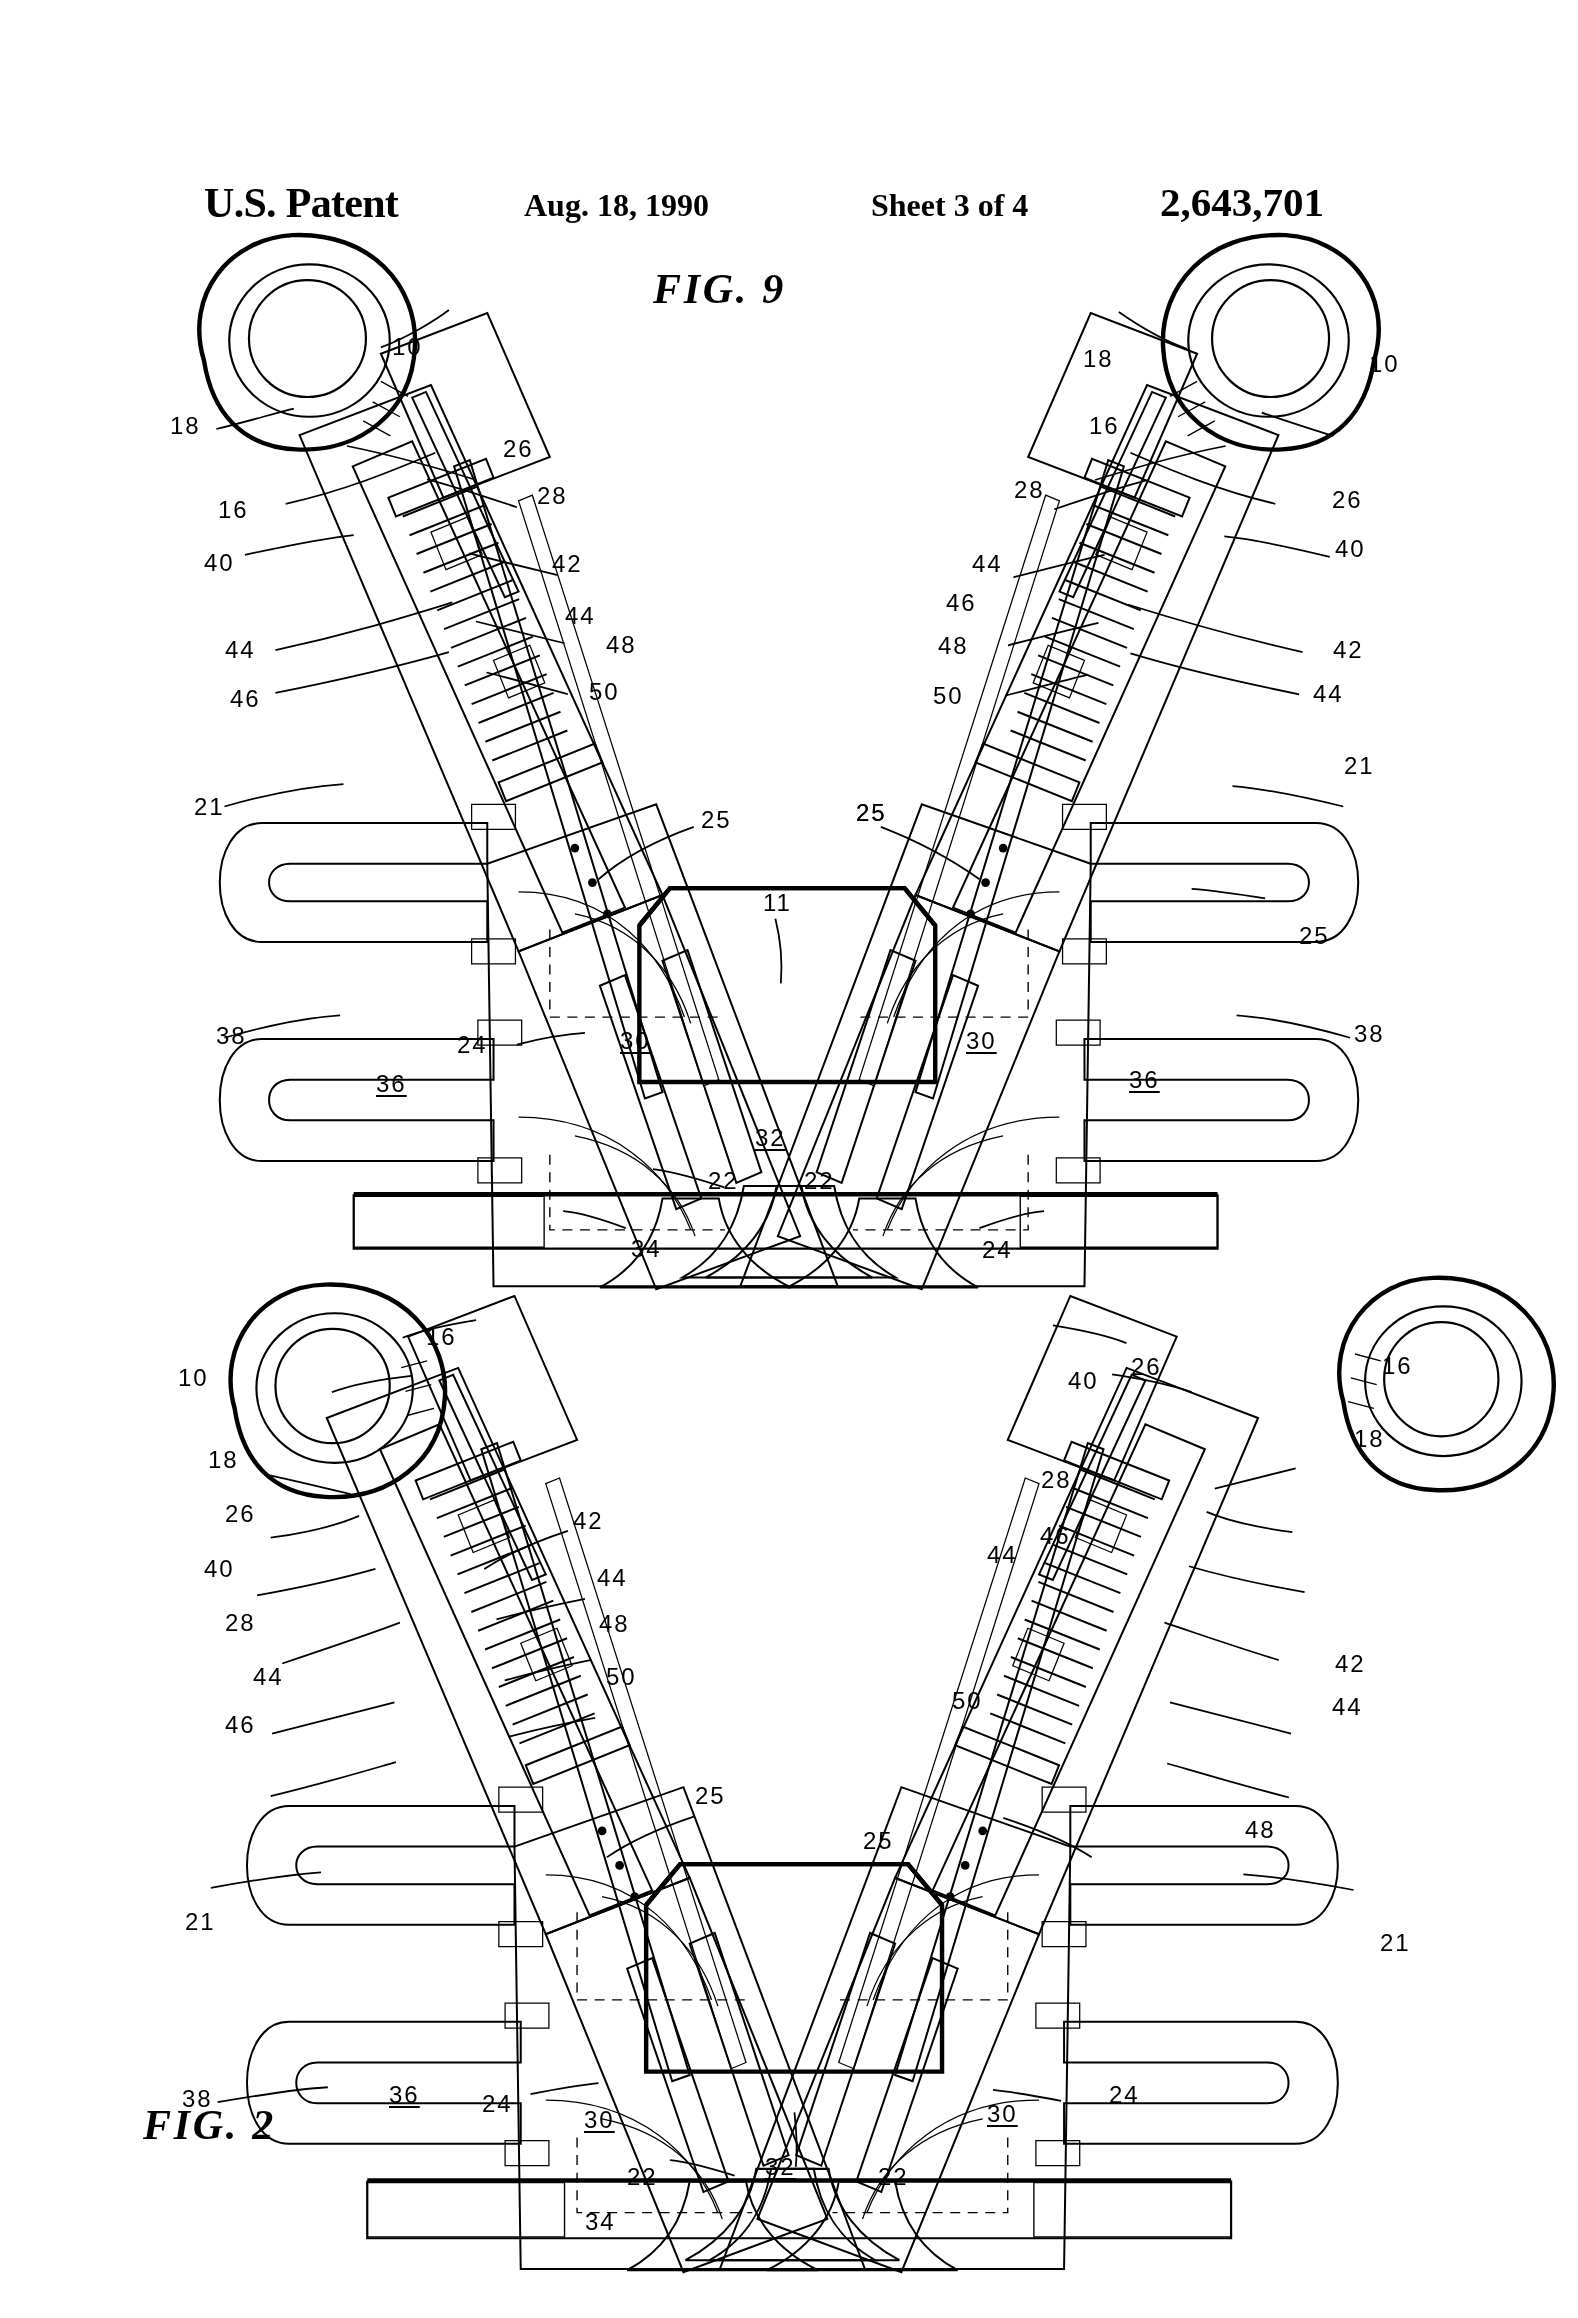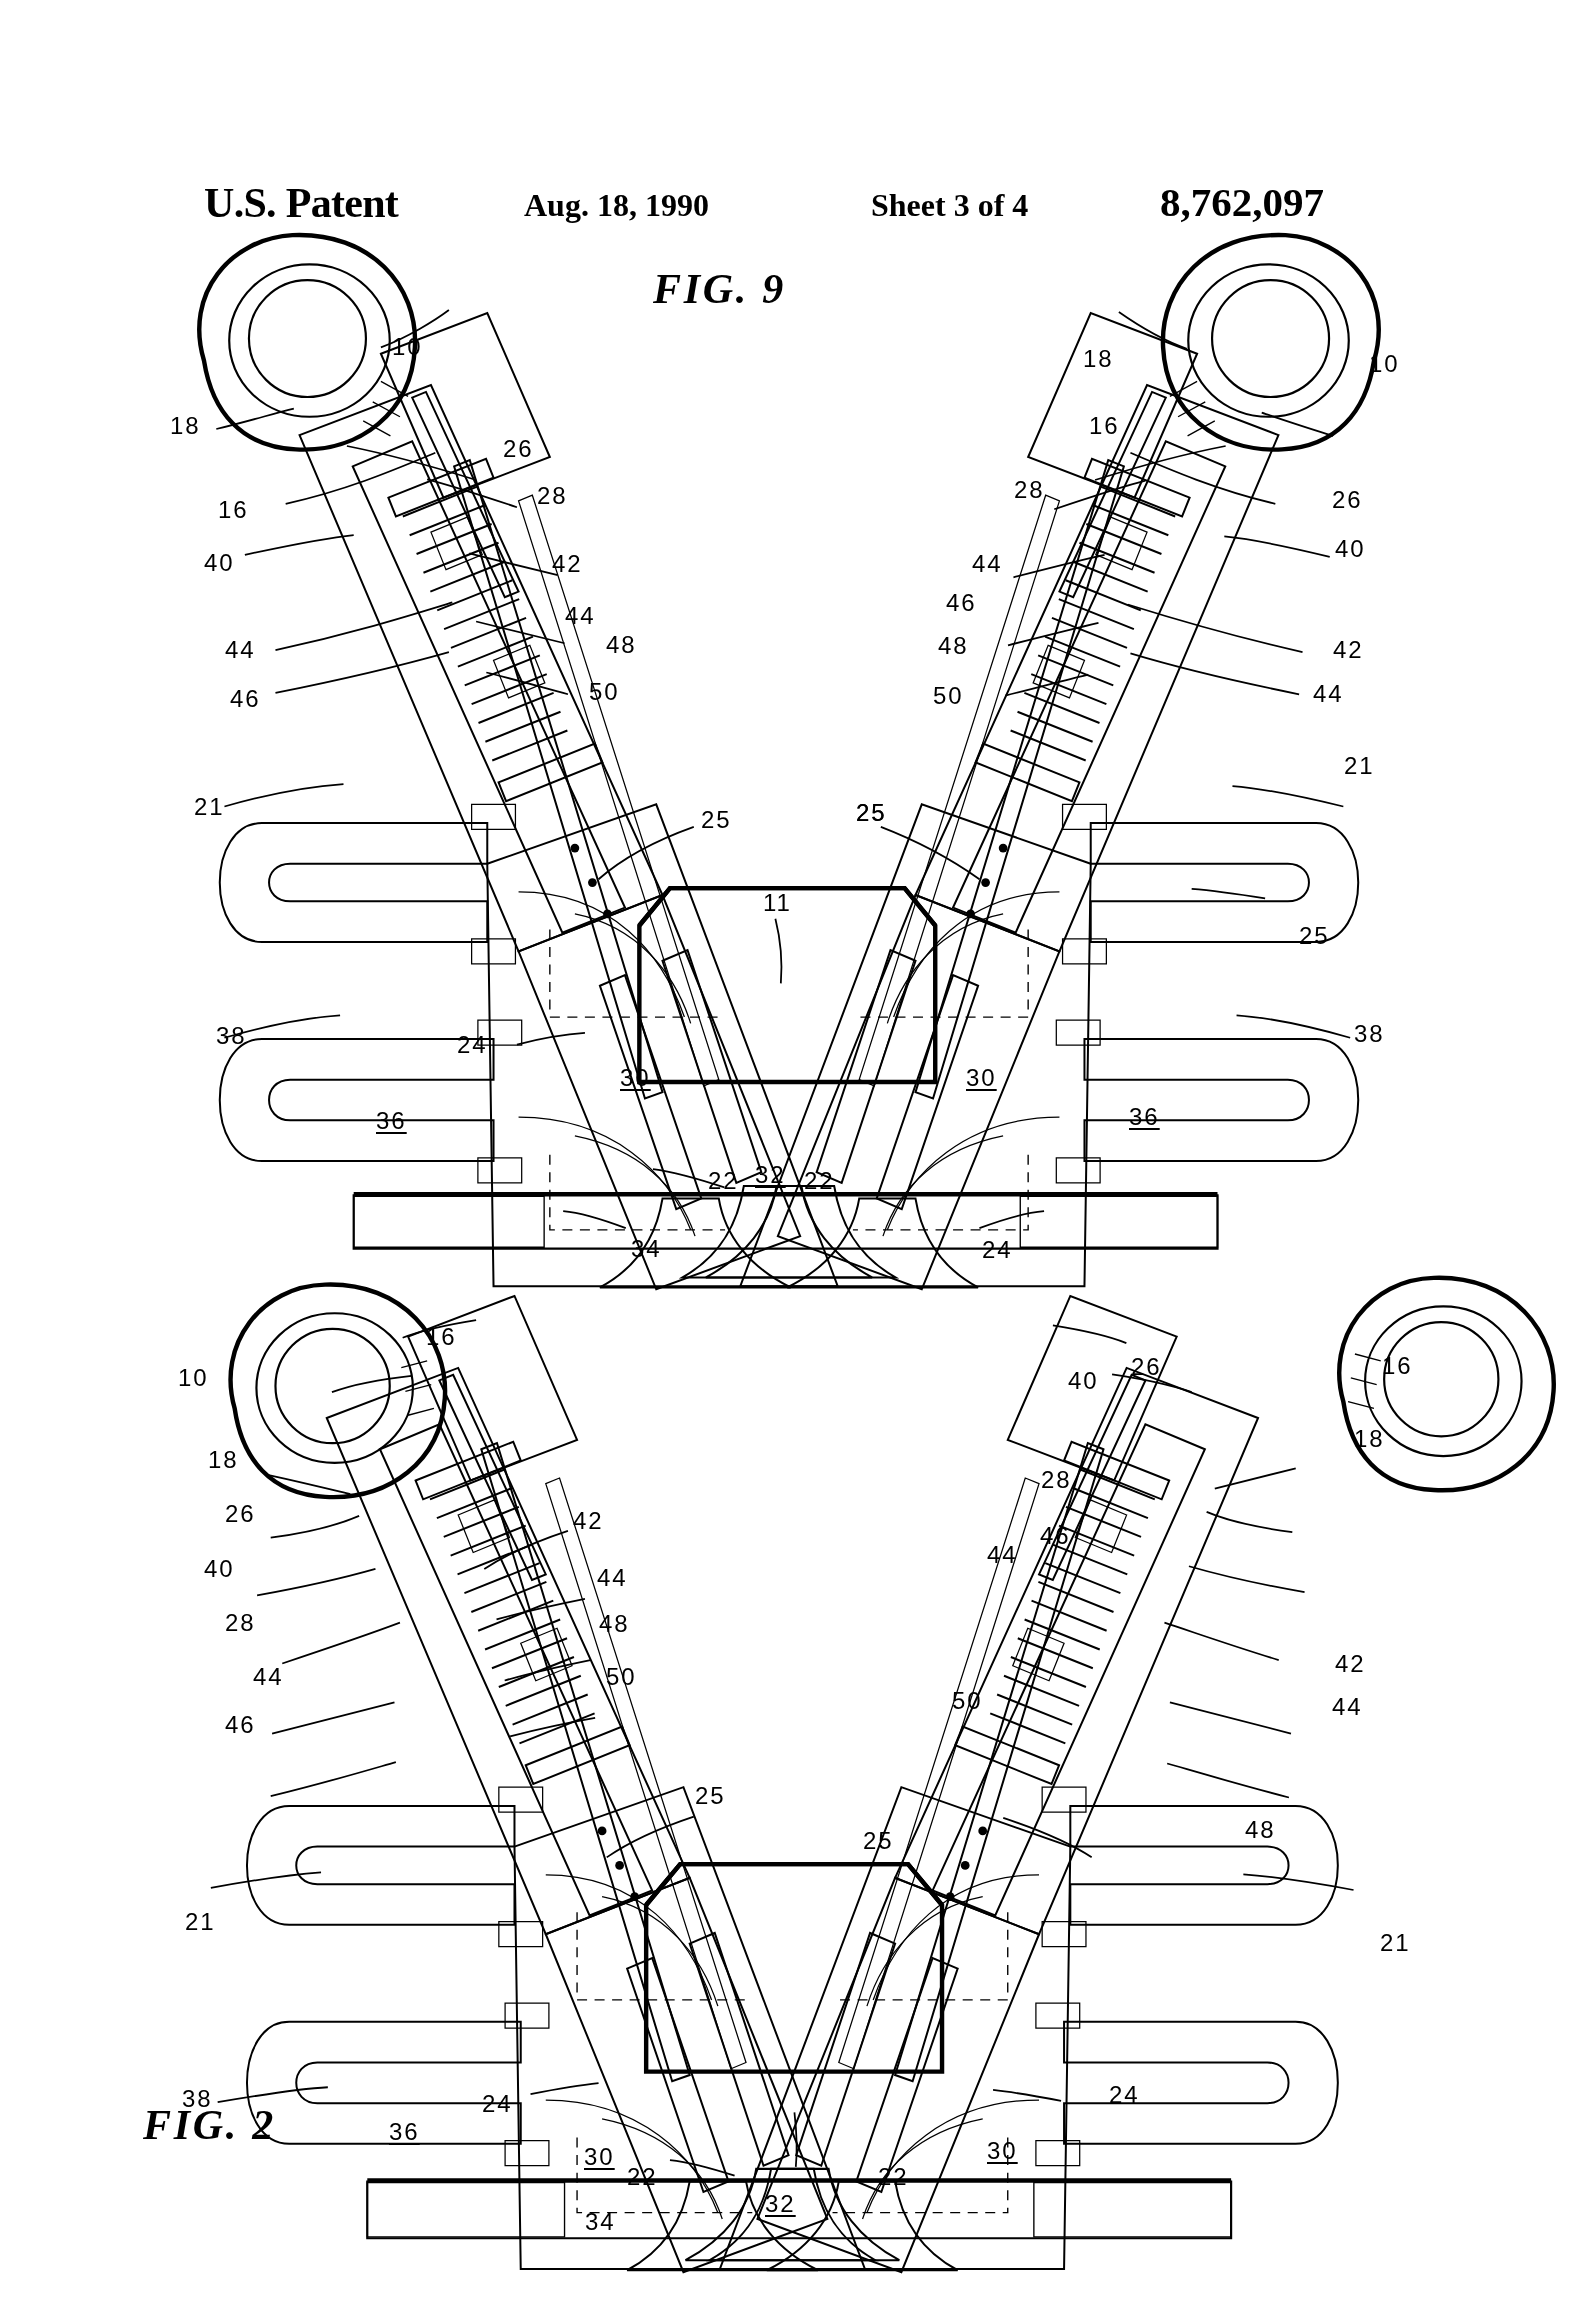--- a/index.html
+++ b/index.html
@@ -81,21 +81,20 @@
     font-size: 24px;
     font-weight: 400;
     letter-spacing: 2px;
     color: #000;
     white-space: nowrap;
     line-height: 1;
   }
   .num.u {
     text-decoration: underline;
     text-underline-offset: 3.4px;
-    margin-top: 37px;
   }
 
   
   #art {
     position: absolute;
     left: 0;
     top: 0;
     width: 1578px;
     height: 2319px;
     pointer-events: none;
@@ -110,21 +109,21 @@
 </style>
 </head>
 <body>
 
 <div id="sheet">
 
   <div class="hdr">
     <div class="hdr-item" id="hdr-office">U.S. Patent</div>
     <div class="hdr-item" id="hdr-date">Aug. 18, 1990</div>
     <div class="hdr-item" id="hdr-sheet">Sheet 3 of 4</div>
-    <div class="hdr-item" id="hdr-number">8,762,097</div>
+    <div class="hdr-item" id="hdr-number">2,643,701</div>
   </div>
 
   <div class="figcap" id="figcap-3">FIG. 9</div>
   <div class="figcap" id="figcap-4">FIG. 2</div>
 
   <svg id="art" viewBox="0 0 2320 3408" xmlns="http://www.w3.org/2000/svg">
     <defs>
 
       <pattern id="hA" width="26" height="26" patternUnits="userSpaceOnUse" patternTransform="rotate(45)">
         <line x1="0" y1="0" x2="0" y2="26" class="hatch"></line>

